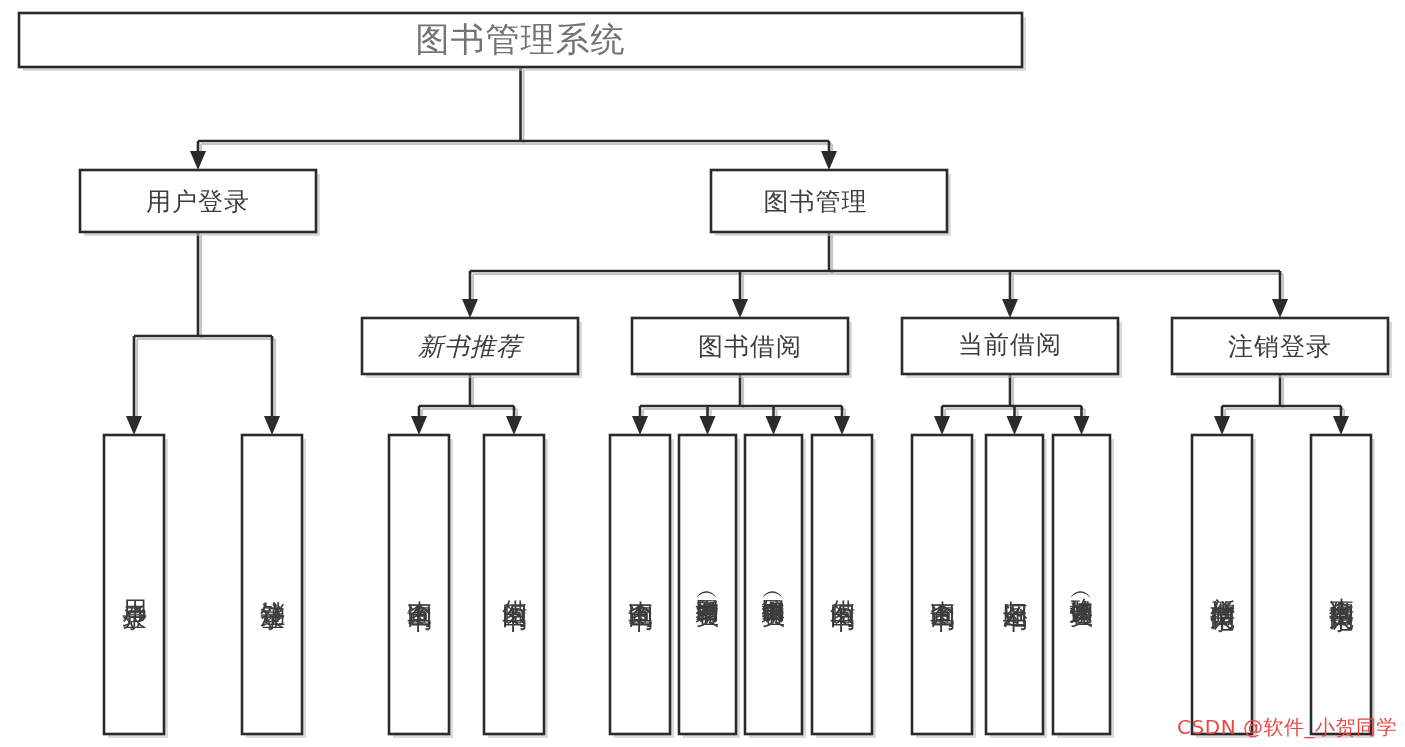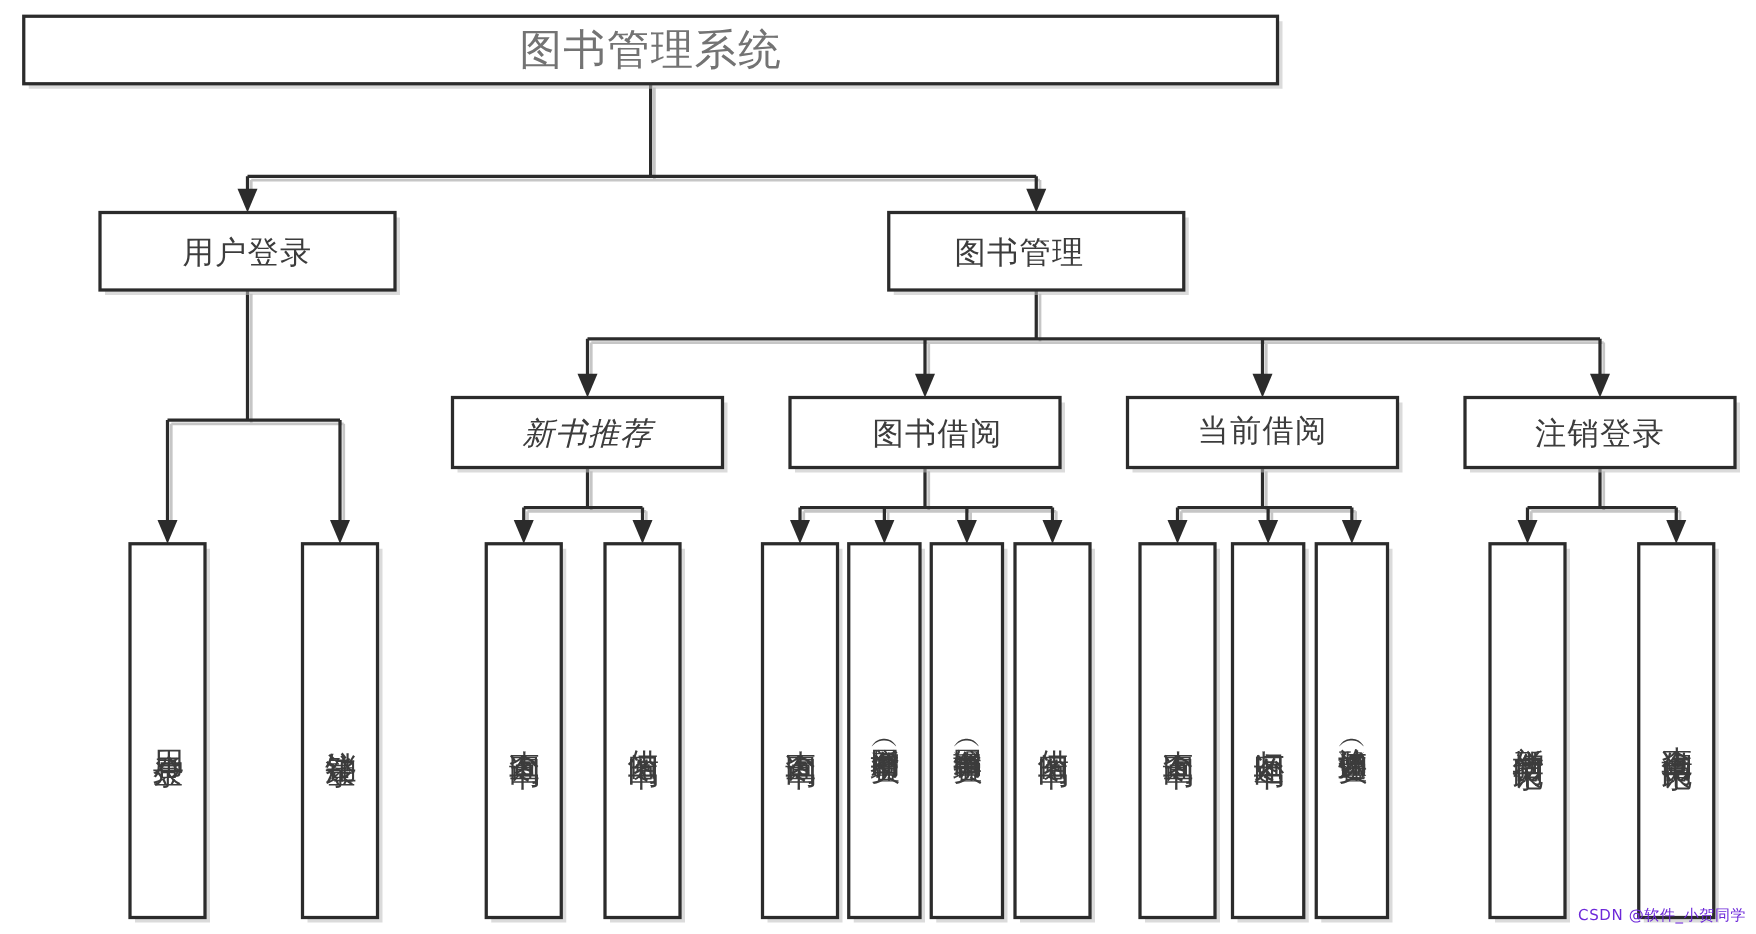--- a/index.html
+++ b/index.html
@@ -86,22 +86,22 @@
     font-size: 25px;
     color: #3c3c3c;
     letter-spacing: 1px;
     white-space: nowrap;
   }
   #watermark {
     position: absolute;
     right: 8px;
     bottom: 6px;
     font-family: "DejaVu Sans", "Liberation Sans", sans-serif;
-    font-size: 12px;
-    color: #6d28d9;
+    font-size: 20px;
+    color: #ef4444;
     letter-spacing: 0.5px;
     white-space: nowrap;
     pointer-events: none;
   }
 </style>
 </head>
 <body>
 
 <div id="diagram-root">
 

